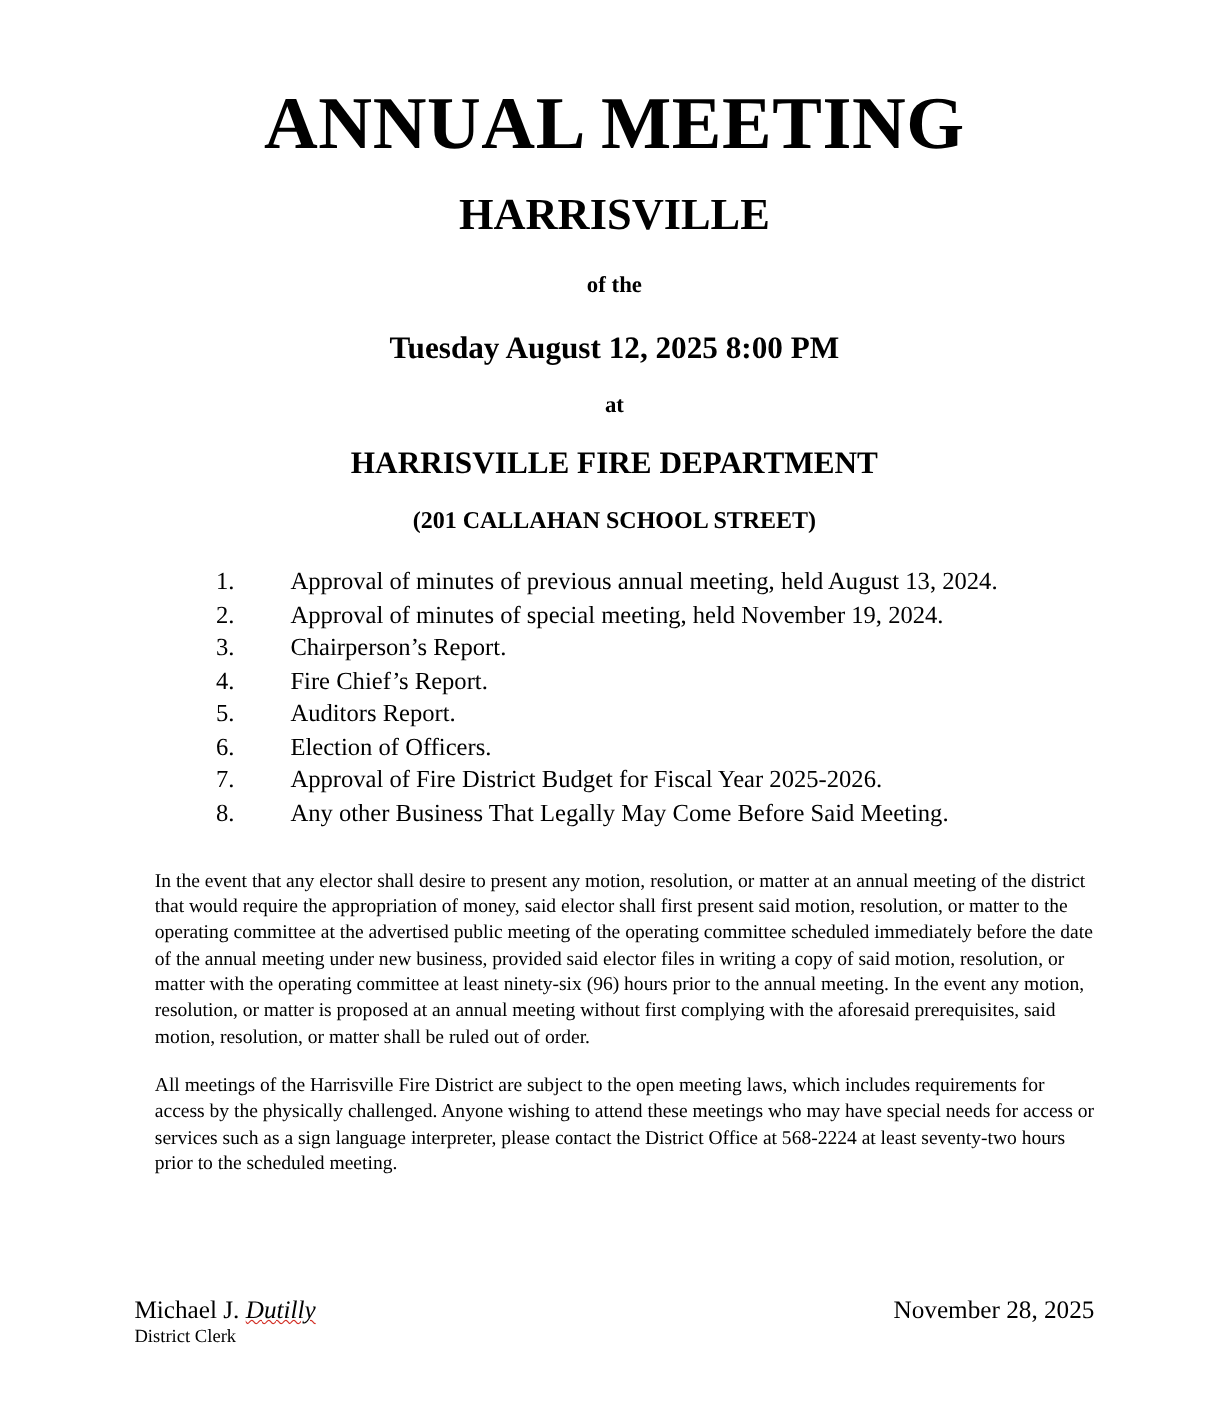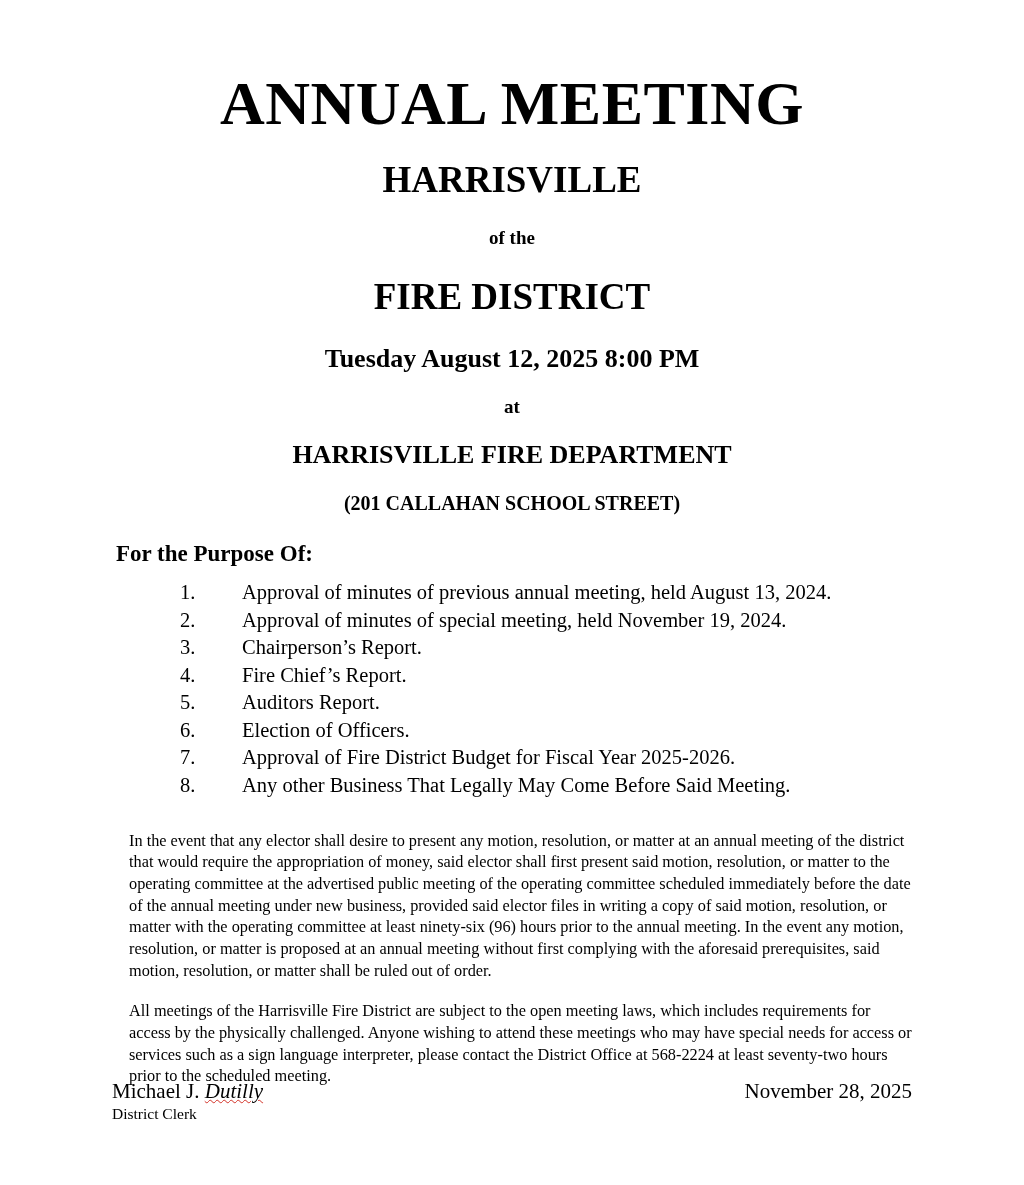--- a/index.html
+++ b/index.html
@@ -129,31 +129,29 @@
 <body>
 
 <div class="page">
 
   <h1 class="title-main">ANNUAL MEETING</h1>
 
   <div class="center-line org1">HARRISVILLE</div>
 
   <div class="center-line ofthe">of the</div>
 
-  <div class="center-line org2">FIRE DISTRICT</div>
 
   <div class="center-line datetime">Tuesday August 12, 2025 8:00 PM</div>
 
   <div class="center-line at">at</div>
 
   <div class="center-line venue">HARRISVILLE FIRE DEPARTMENT</div>
 
   <div class="center-line address">(201 CALLAHAN SCHOOL STREET)</div>
 
-  <div class="purpose">For the Purpose Of:</div>
 
   <ol class="agenda">
     <li>
       <span class="num">1.</span>
       <span class="txt">Approval of minutes of previous annual meeting, held August 13, 2024.</span>
     </li>
     <li>
       <span class="num">2.</span>
       <span class="txt">Approval of minutes of special meeting, held November 19, 2024.</span>
     </li>

